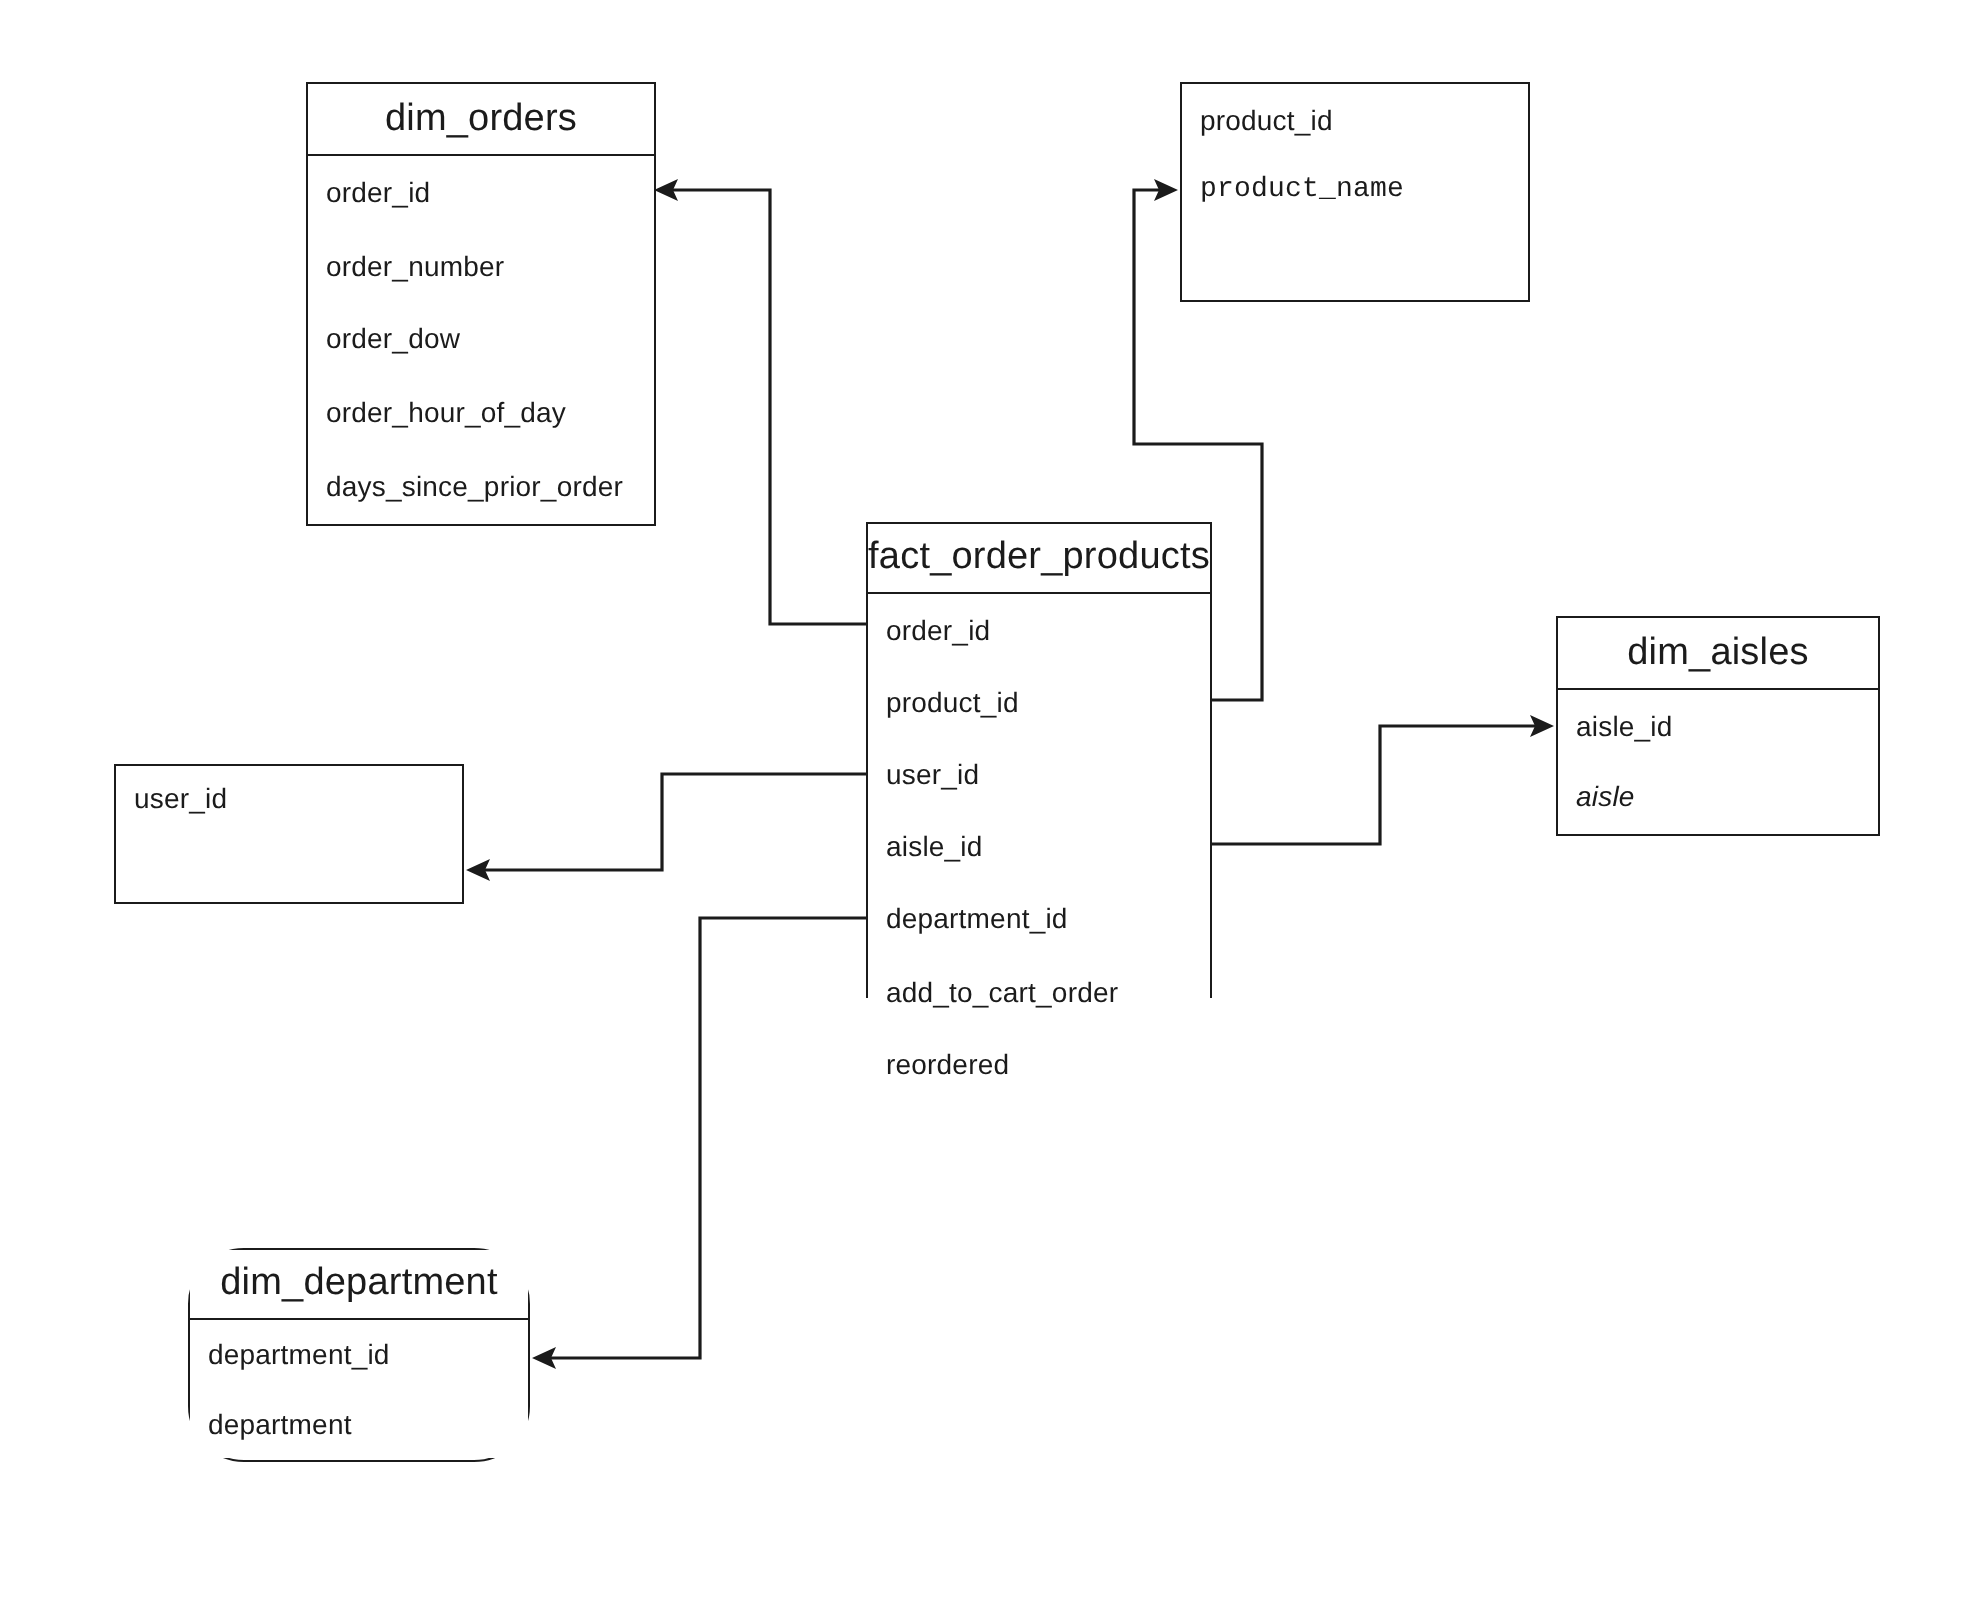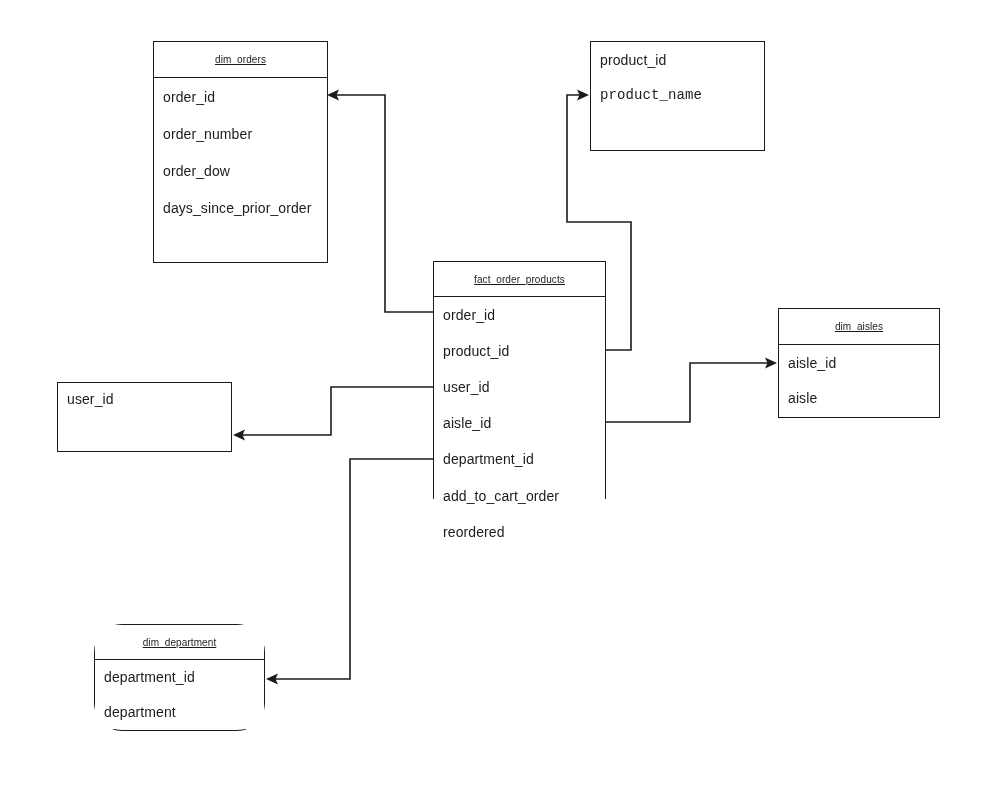--- a/index.html
+++ b/index.html
@@ -51,24 +51,23 @@
     color: #1b1b1b;
   }
   .entity-title {
     box-sizing: border-box;
     width: 100%;
     text-align: center;
     border-bottom: 1.6px solid #1b1b1b;
     display: flex;
     align-items: center;
     justify-content: center;
-    font-size: 10px;
+    font-size: 19px;
     letter-spacing: 0.1px;
     background: #ffffff;
-    text-decoration: underline;
   }
   .entity-fields {
     box-sizing: border-box;
     width: 100%;
     display: flex;
     flex-direction: column;
   }
   .entity-field {
     box-sizing: border-box;
     display: flex;
@@ -108,20 +107,21 @@
       </g>
     </svg>
 
   <div id="entity-layer">
       <div class="entity" style="left: 153px; top: 41px; width: 175px; height: 222px;">
         <div class="entity-title" style="height: 36px;">dim_orders</div>
         <div class="entity-fields" style="height: 182.8px;">
           <div class="entity-field" style="height: 37px;">order_id</div>
           <div class="entity-field" style="height: 37px;">order_number</div>
           <div class="entity-field" style="height: 37px;">order_dow</div>
+          <div class="entity-field" style="height: 37px;">order_hour_of_day</div>
           <div class="entity-field" style="height: 37px;">days_since_prior_order</div>
         </div>
       </div>
       <div class="entity" style="left: 590px; top: 41px; width: 175px; height: 110px;">
         <div class="entity-fields" style="height: 70.8px;">
           <div class="entity-field" style="height: 37px;">product_id</div>
           <div class="entity-field" style="height: 37px; font-family: Liberation Mono, monospace;">product_name</div>
         </div>
       </div>
       <div class="entity" style="left: 433px; top: 261px; width: 173px; height: 238px;">
@@ -133,21 +133,21 @@
           <div class="entity-field" style="height: 36.5px;">aisle_id</div>
           <div class="entity-field" style="height: 36.5px;">department_id</div>
           <div class="entity-field" style="height: 36.5px;">add_to_cart_order</div>
           <div class="entity-field" style="height: 36.5px;">reordered</div>
         </div>
       </div>
       <div class="entity" style="left: 778px; top: 308px; width: 162px; height: 110px;">
         <div class="entity-title" style="height: 36px;">dim_aisles</div>
         <div class="entity-fields" style="height: 70.8px;">
           <div class="entity-field" style="height: 37px;">aisle_id</div>
-          <div class="entity-field" style="height: 37px;">aisle</div>
+          <div class="entity-field" style="height: 37px; font-style: italic;">aisle</div>
         </div>
       </div>
       <div class="entity" style="left: 57px; top: 382px; width: 175px; height: 70px;">
         <div class="entity-fields" style="height: 31.8px;">
           <div class="entity-field" style="height: 35px;">user_id</div>
         </div>
       </div>
       <div class="entity" style="left: 94px; top: 624px; width: 171px; height: 107px; border-radius: 28px;">
         <div class="entity-title" style="height: 35px;">dim_department</div>
         <div class="entity-fields" style="height: 68.8px;">

